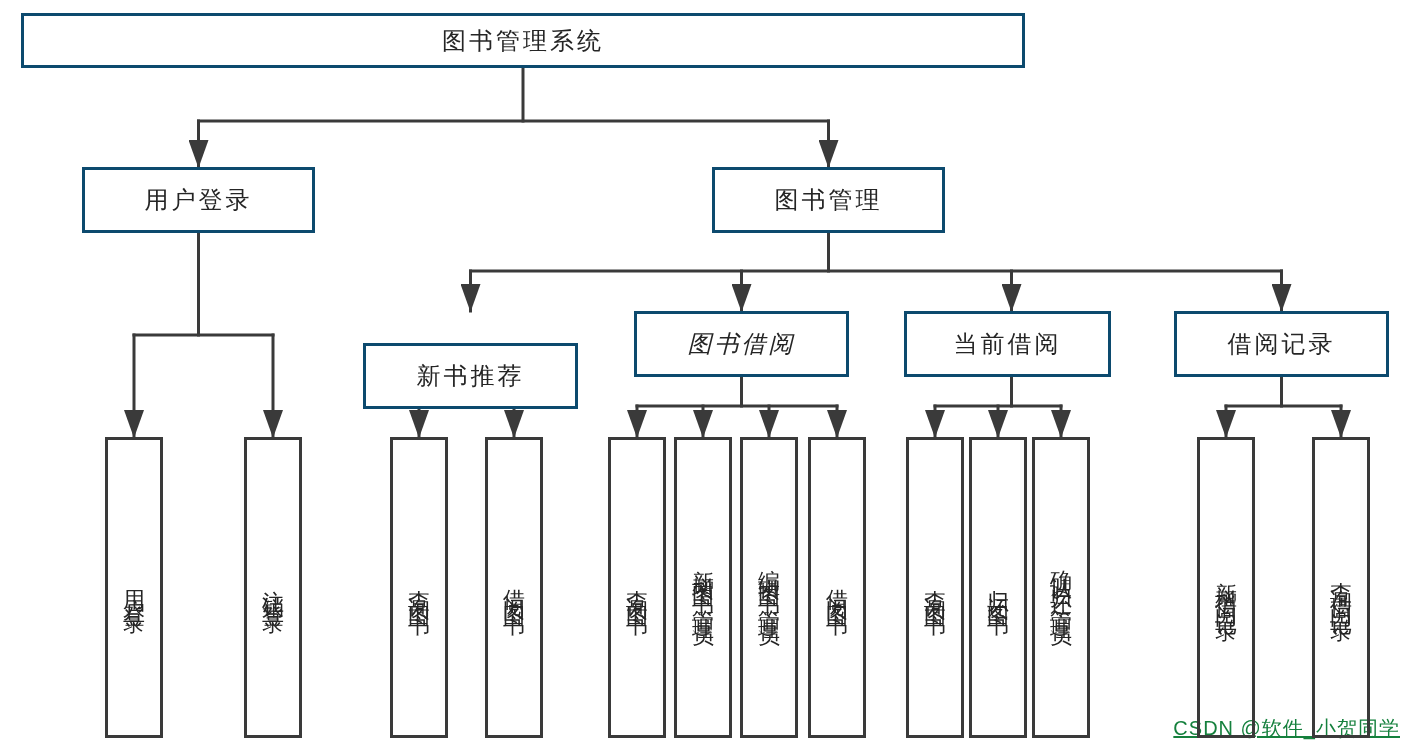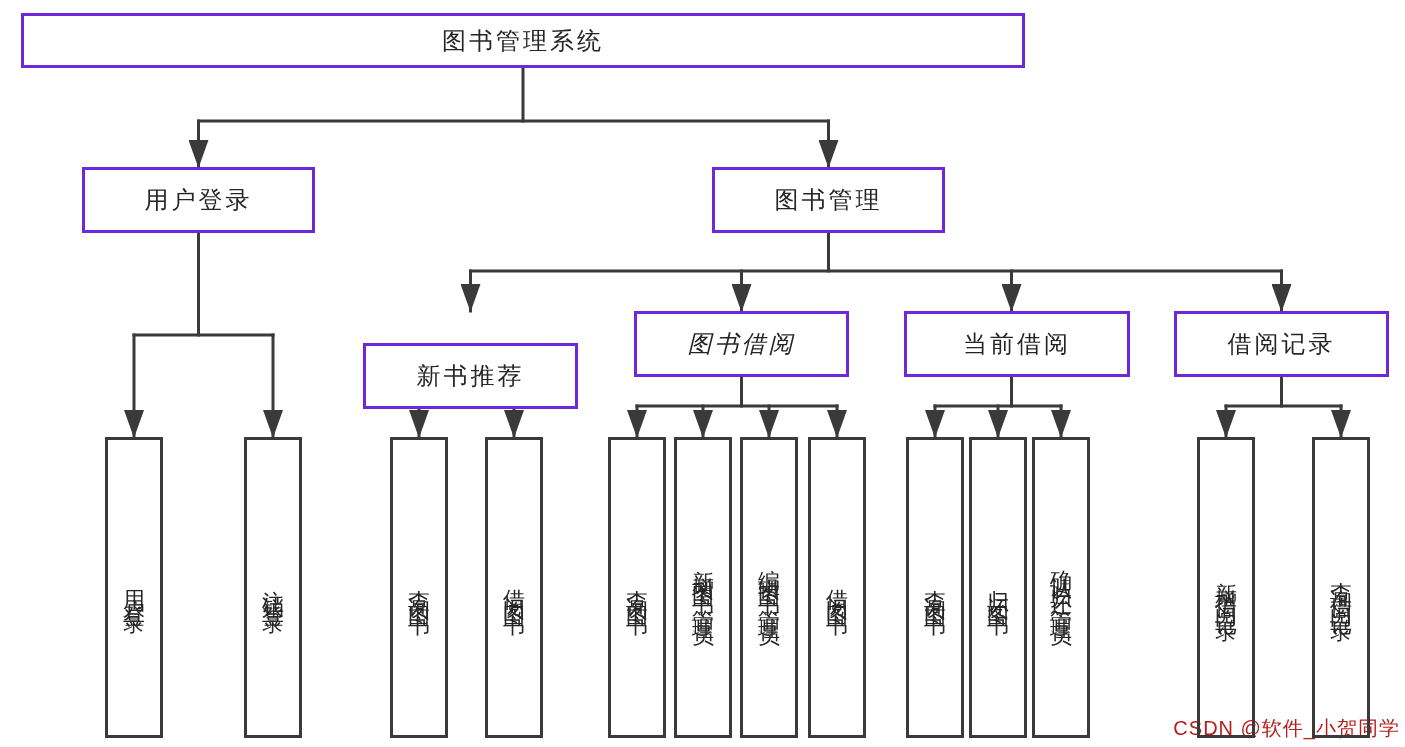--- a/index.html
+++ b/index.html
@@ -2,36 +2,36 @@
 <html><head>
 <meta charset="utf-8">
 <style>
   html,body{margin:0;padding:0;background:#fff;}
   #stage{
     position:relative;width:1405px;height:747px;background:#ffffff;overflow:hidden;
     font-family:"Liberation Sans",sans-serif;color:#252525;
   }
   #connectors{position:absolute;left:0;top:0;z-index:1;}
   .hbox{
-    position:absolute;box-sizing:border-box;border:3px solid #6d28d9;background:#ffffff;
+    position:absolute;box-sizing:border-box;border:3px solid #0c4a6e;background:#ffffff;
     display:flex;align-items:center;justify-content:center;
     font-size:24px;letter-spacing:3px;white-space:nowrap;z-index:2;
   }
   .vbox{
     position:absolute;box-sizing:border-box;border:3px solid #3a3a3a;background:transparent;
     top:437px;width:58px;height:301px;
     display:flex;align-items:center;justify-content:center;z-index:3;
   }
   .vbox .vtext{
     writing-mode:vertical-rl;font-size:22px;letter-spacing:8px;line-height:1;
     white-space:nowrap;
   }
   #watermark{
     position:absolute;right:5px;bottom:5px;z-index:2;
-    font-size:20px;letter-spacing:1px;color:#b91c1c;white-space:nowrap;
+    font-size:20px;letter-spacing:1px;color:#15803d;white-space:nowrap;text-decoration:underline;
   }
 </style>
 </head>
 <body>
 
 <div id="stage">
 
   <svg id="connectors" width="1405" height="747" viewBox="0 0 1405 747">
     <defs>
       <marker id="arrow" viewBox="0 0 28 20" markerWidth="28" markerHeight="20" refX="27" refY="10" orient="auto" markerUnits="userSpaceOnUse">
@@ -96,21 +96,21 @@
     </g>
   </svg>
 
   <div class="hbox" style="left:21px;top:13px;width:1004px;height:55px;">图书管理系统</div>
 
   <div class="hbox" style="left:82px;top:167px;width:233px;height:66px;">用户登录</div>
   <div class="hbox" style="left:712px;top:167px;width:233px;height:66px;">图书管理</div>
 
   <div class="hbox" style="left:363px;top:311px;width:215px;height:66px;margin-top:32px;">新书推荐</div>
   <div class="hbox" style="left:634px;top:311px;width:215px;height:66px;font-style:italic;">图书借阅</div>
-  <div class="hbox" style="left:904px;top:311px;width:226px;height:66px;">当前借阅</div>
+  <div class="hbox" style="left:904px;top:311px;width:207px;height:66px;">当前借阅</div>
   <div class="hbox" style="left:1174px;top:311px;width:215px;height:66px;">借阅记录</div>
 
   <div class="vbox" style="left:105px;">
     <span class="vtext">用户登录</span>
   </div>
   <div class="vbox" style="left:244px;">
     <span class="vtext">注销登录</span>
   </div>
 
   <div class="vbox" style="left:390px;">

